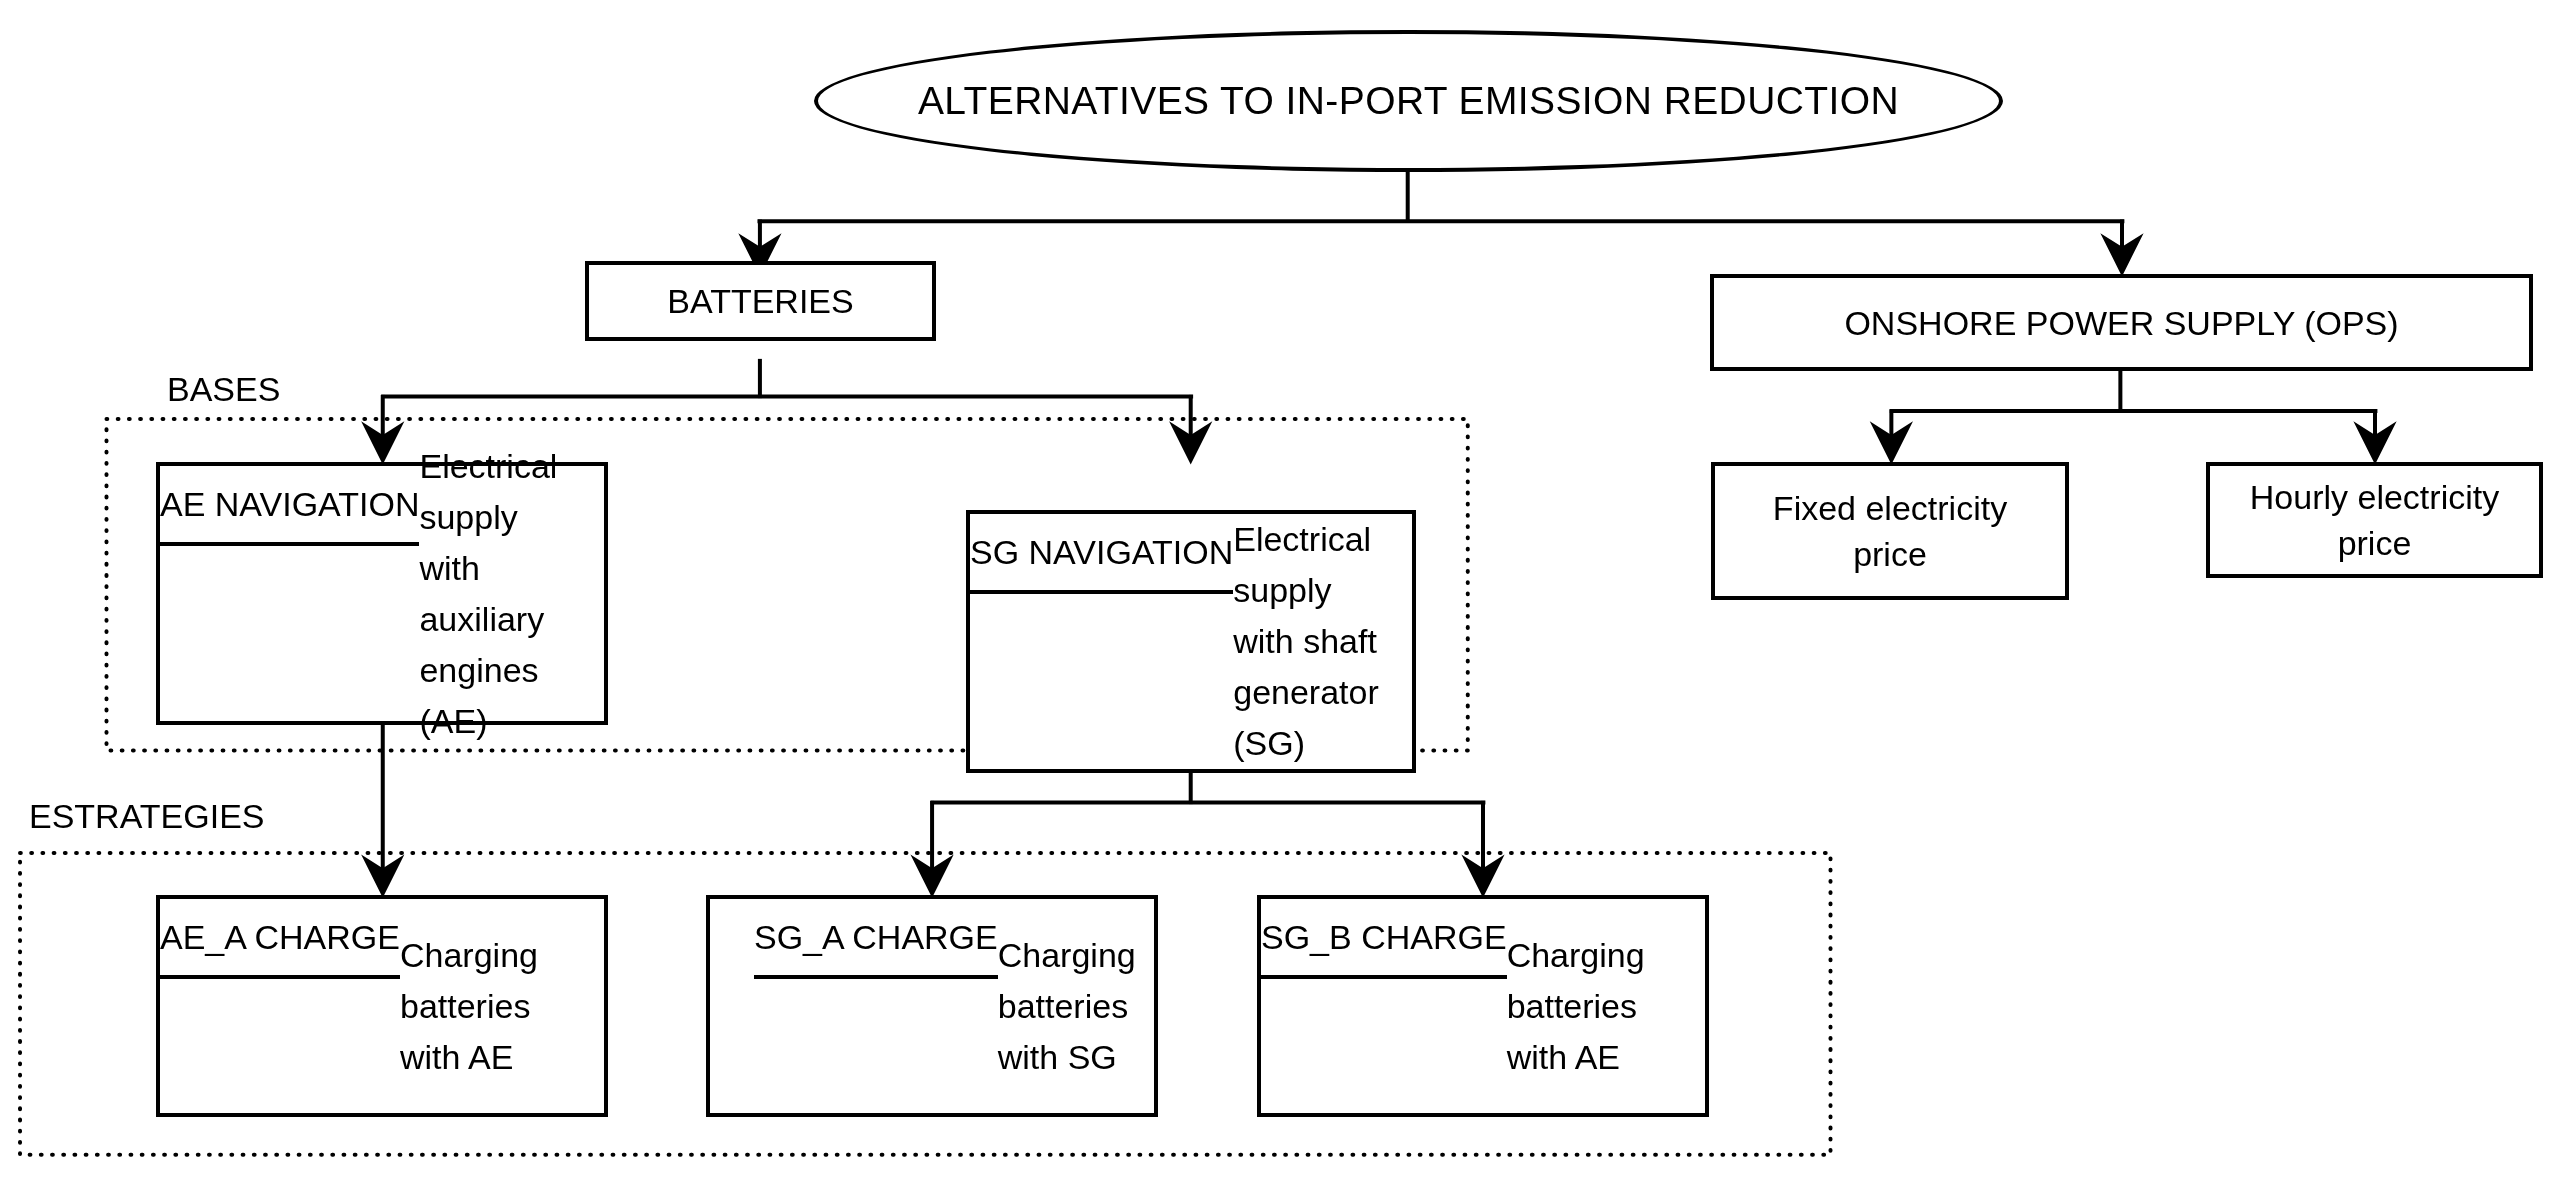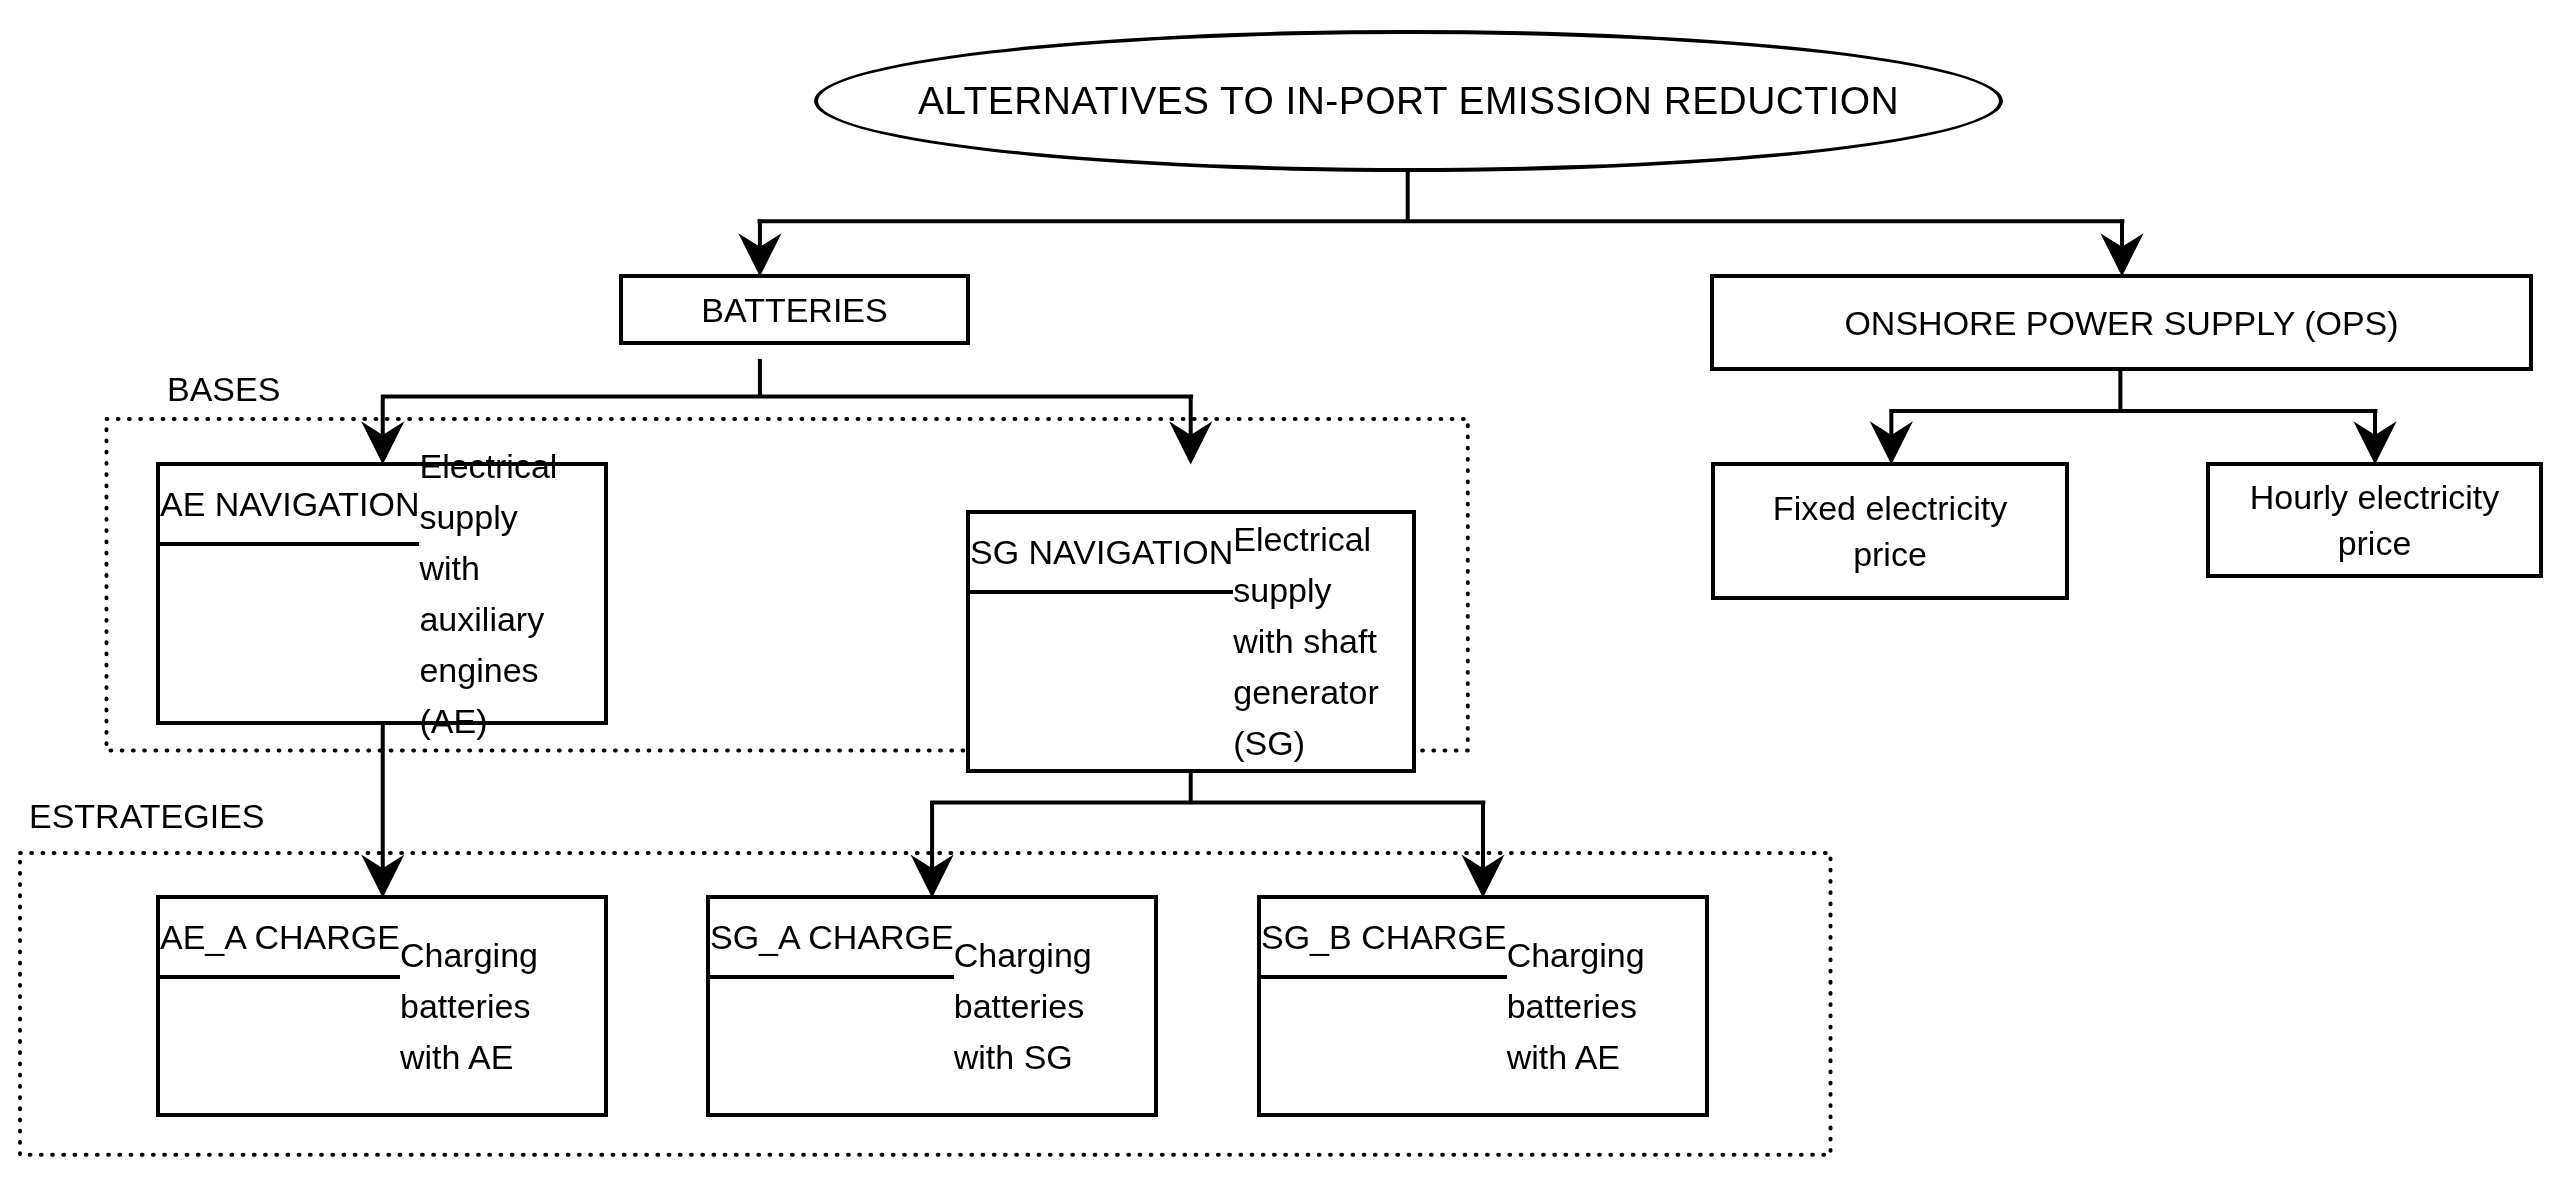--- a/index.html
+++ b/index.html
@@ -120,21 +120,21 @@
     <g fill="none" stroke="#000000" stroke-width="5" stroke-linecap="round" stroke-dasharray="1 13">
       <rect x="133" y="523" width="1700" height="414"></rect>
       <rect x="25" y="1065" width="2261" height="377"></rect>
     </g>
   </svg>
 
   <div class="ellipse" style="left:814px; top:30px; width:1189px; height:142px;">
     <span>ALTERNATIVES TO IN-PORT EMISSION REDUCTION</span>
   </div>
 
-  <div class="node" style="left:585px; top:274px; width:351px; height:71px;margin-left:34px;">
+  <div class="node" style="left:585px; top:261px; width:351px; height:80px;">
     <span>BATTERIES</span>
   </div>
 
   <div class="node" style="left:1710px; top:274px; width:823px; height:97px;">
     <span>ONSHORE POWER SUPPLY (OPS)</span>
   </div>
 
   <div class="group-label" style="left:123px; top:370px;margin-left:44px;">BASES</div>
   <div class="group-label" style="left:29px; top:797px;">ESTRATEGIES</div>
 
@@ -151,21 +151,21 @@
 with shaft
 generator (SG)</div>
   </div>
 
   <div class="split-node" style="left:156px; top:895px; width:452px; height:222px;">
     <div class="split-header">AE_A CHARGE</div>
     <div class="split-body">Charging batteries
 with AE</div>
   </div>
 
-  <div class="split-node" style="left:706px; top:895px; width:452px; height:222px;">
+  <div class="split-node" style="left:706px; top:895px; width:452px; height:222px;padding-left:44px;">
     <div class="split-header">SG_A CHARGE</div>
     <div class="split-body">Charging batteries
 with SG</div>
   </div>
 
   <div class="split-node" style="left:1257px; top:895px; width:452px; height:222px;">
     <div class="split-header">SG_B CHARGE</div>
     <div class="split-body">Charging batteries
 with AE</div>
   </div>

